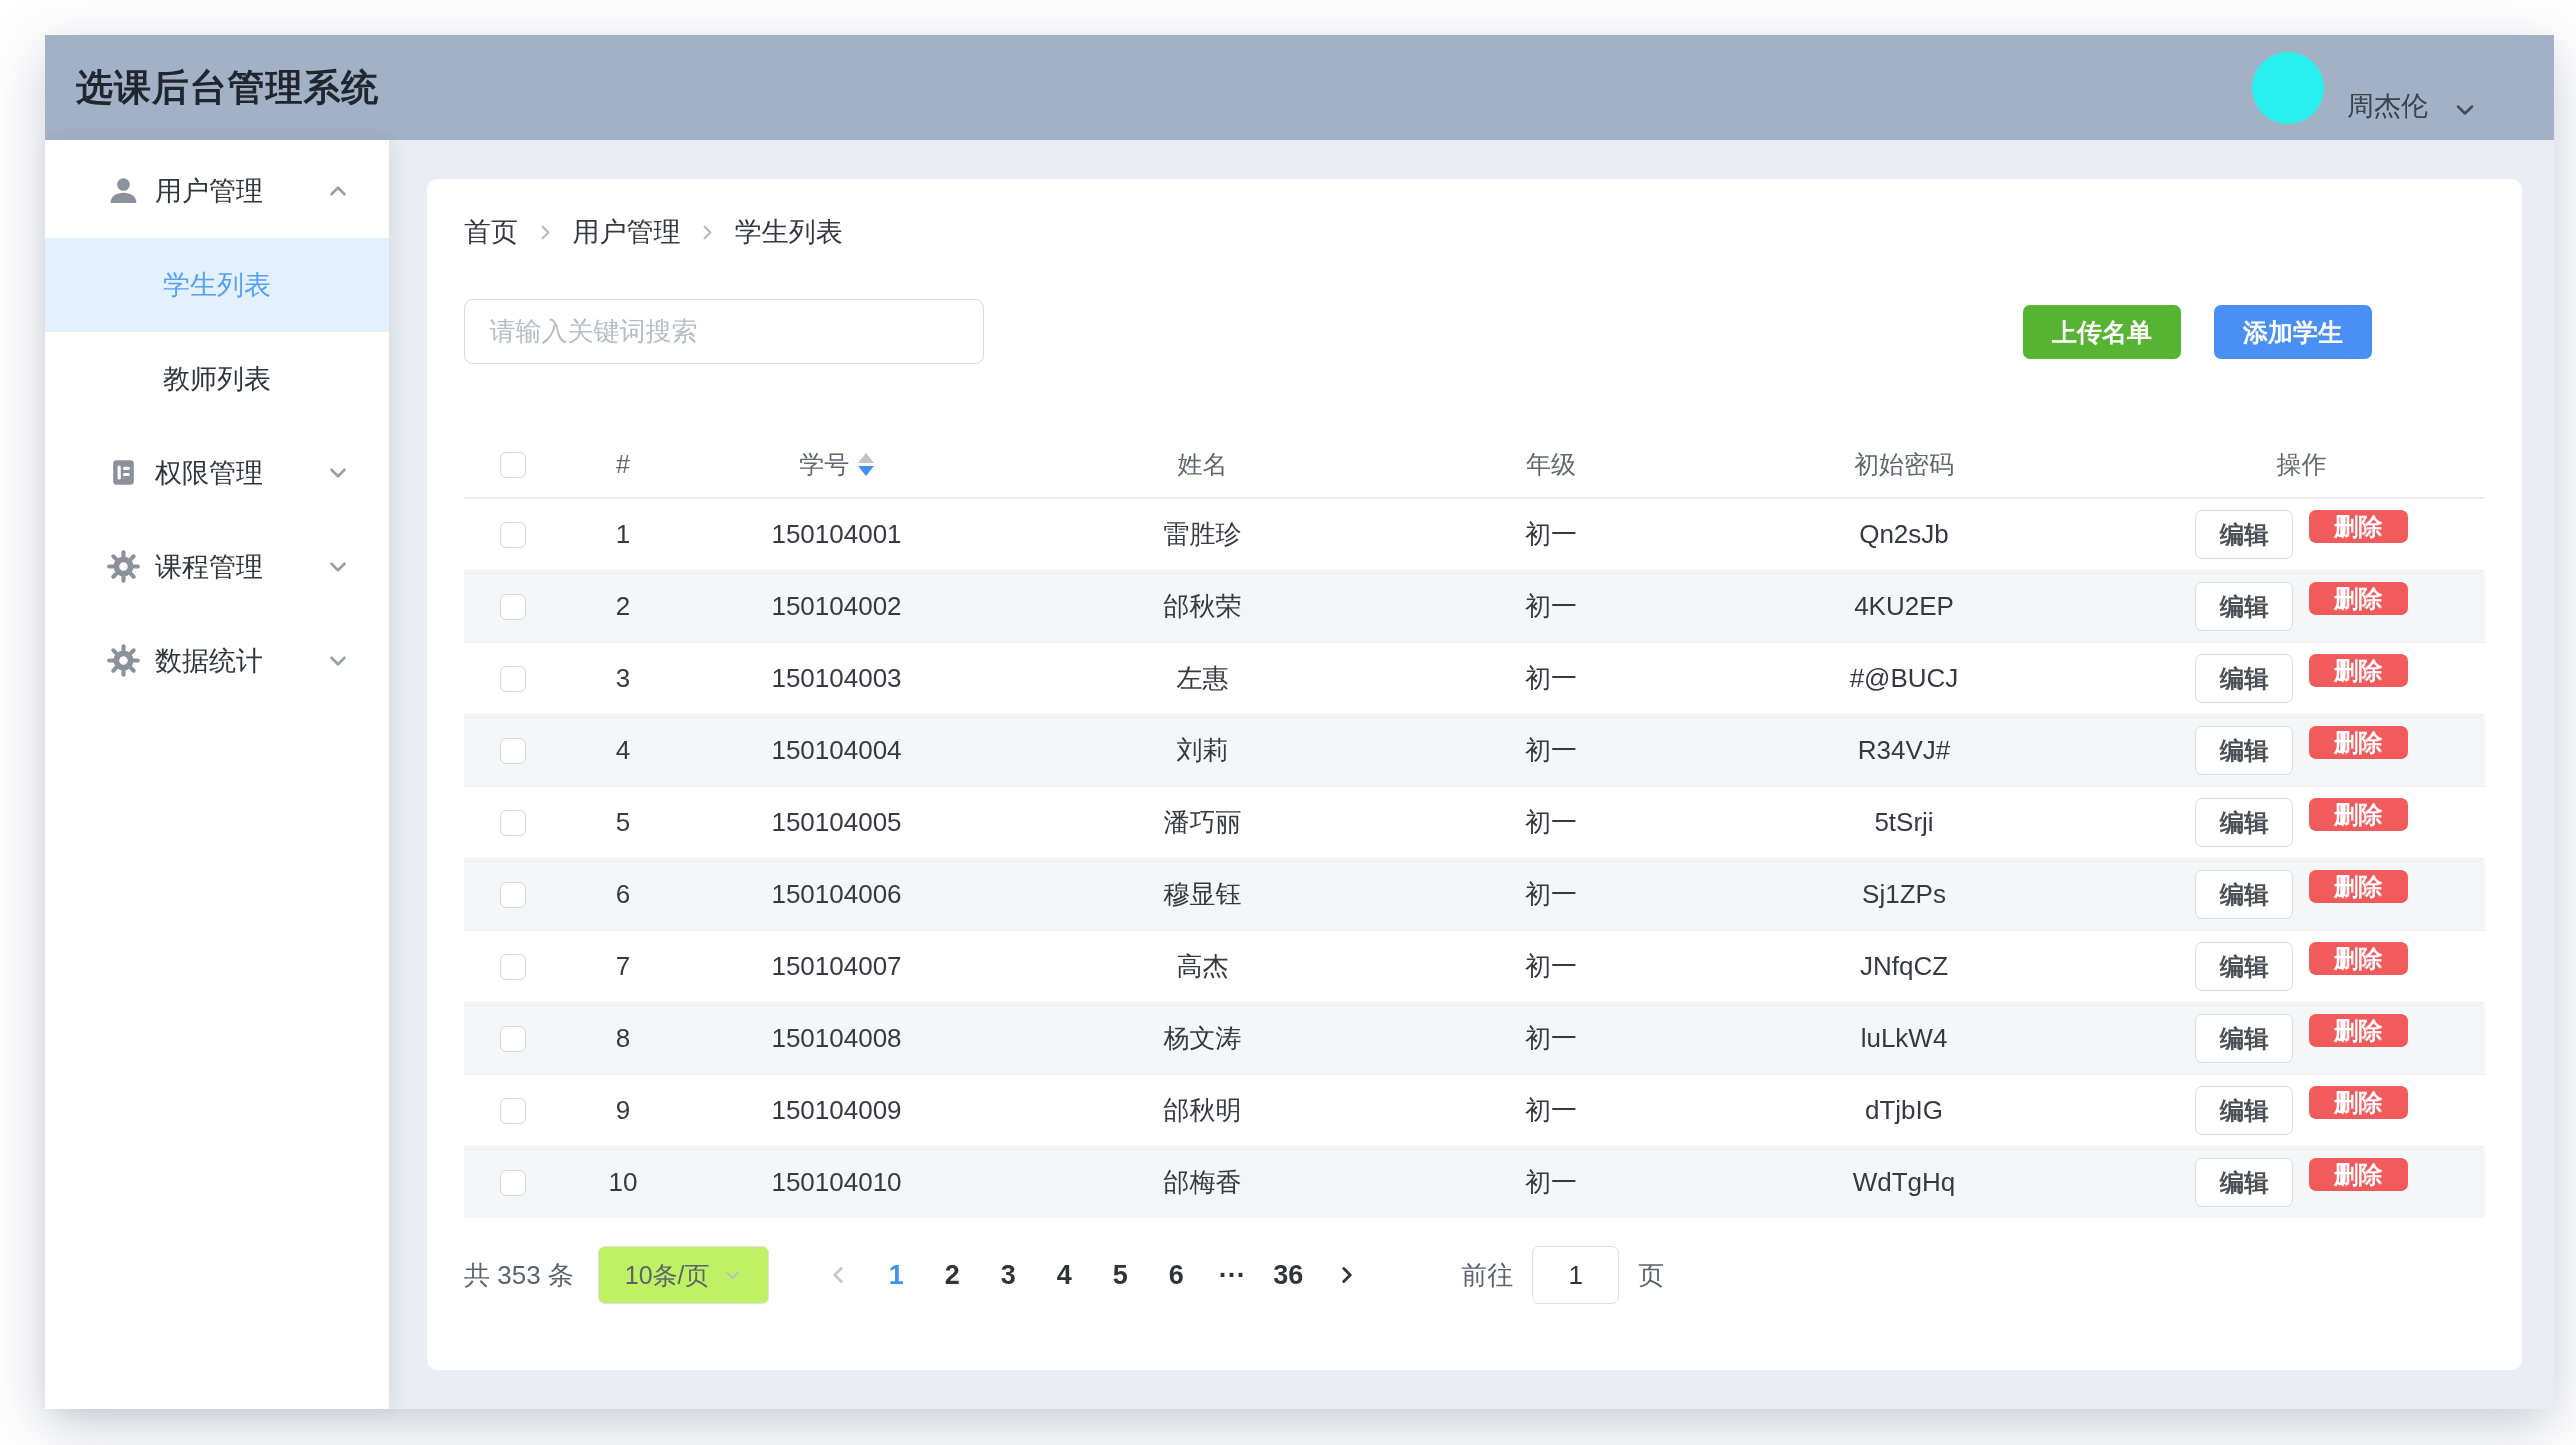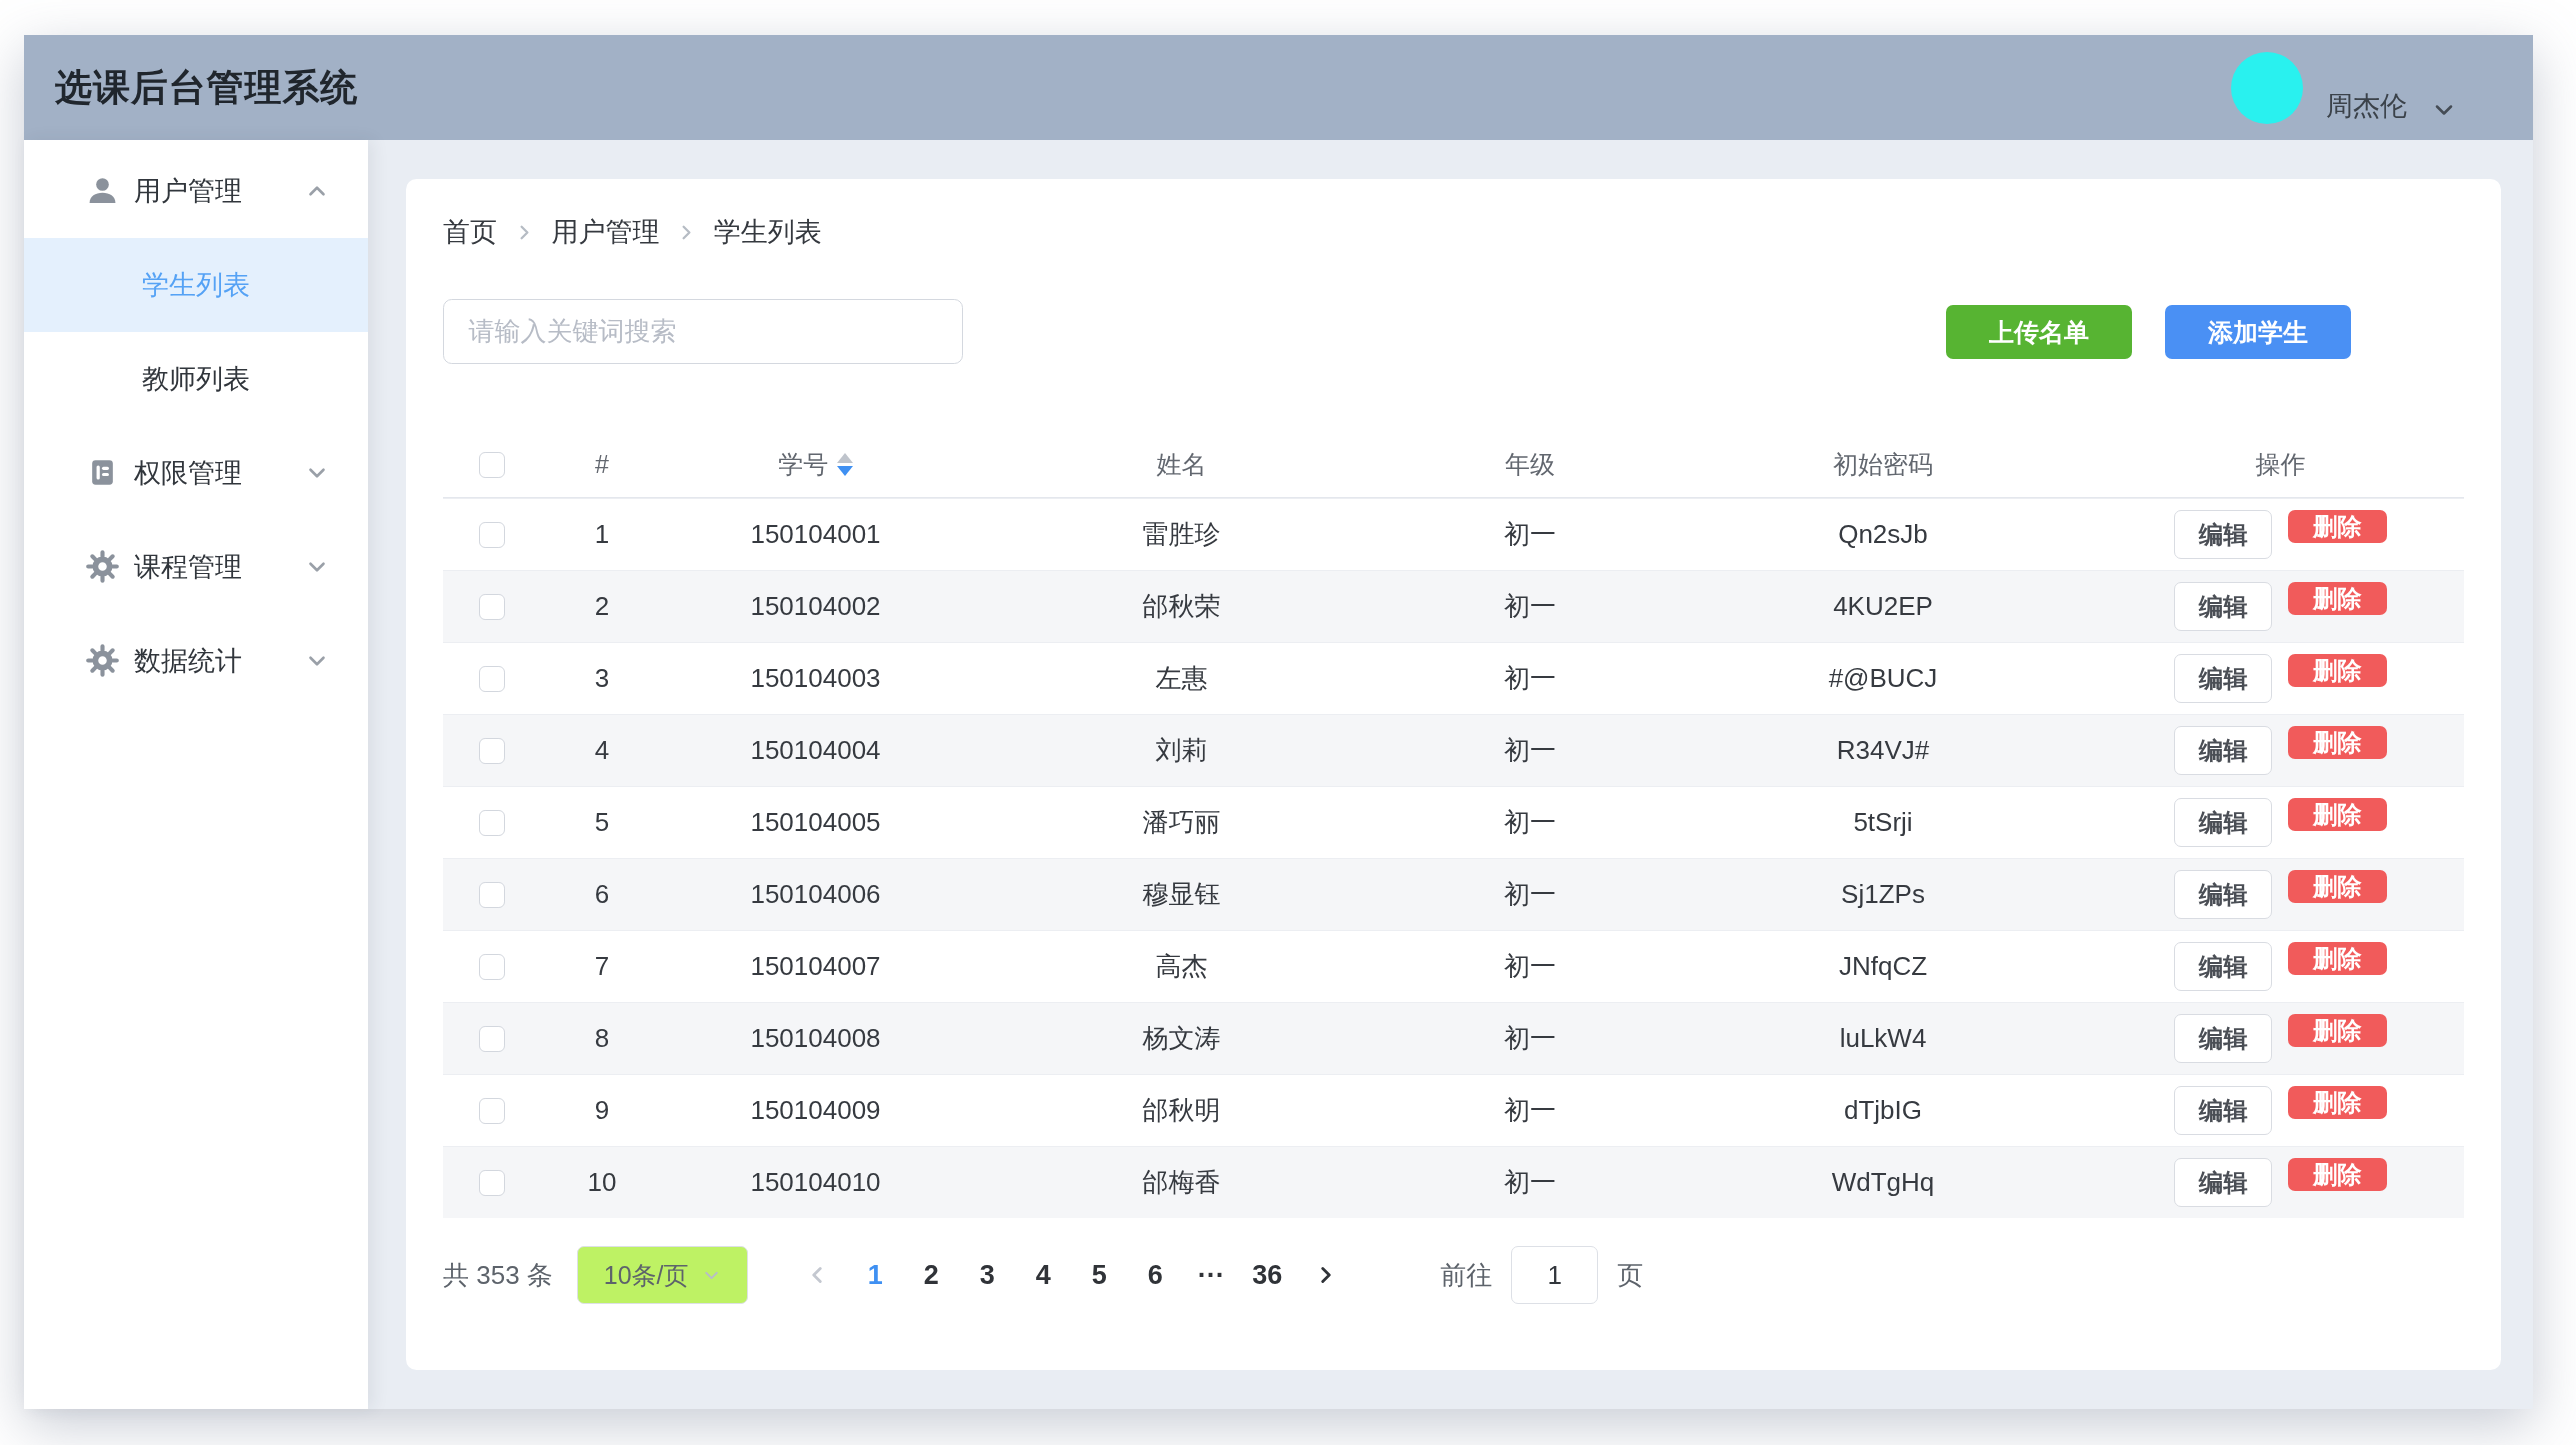--- a/index.html
+++ b/index.html
@@ -1,19 +1,19 @@
 <!DOCTYPE html>
 <html style="--avatar: #29f1ef; --green: #57b432; --blue: #4a90f4; --red: #f15b5b;font-size:14px"><head>
 <meta charset="utf-8">
 <style>
   html,body{margin:0;padding:0;width:2576px;height:1446px;overflow:hidden;background:#ffffff;
     font-family:"Liberation Sans","DejaVu Sans",sans-serif;-webkit-font-smoothing:antialiased;}
   *{box-sizing:border-box;}
 
-  .card{position:absolute;left:24px;top:35px;width:2509px;height:1374px;
+  .card{position:absolute;left:45px;top:35px;width:2509px;height:1374px;
     box-shadow:0 15.7px 52px rgba(110,120,145,.38);display:flex;flex-direction:column;background:#fff;}
 
   
   .hdr{height:105px;flex:0 0 105px;background:#a2b1c6;display:flex;align-items:center;
     padding:0 75px 0 31px;}
   .hdr .title{font-size:37px;font-weight:bold;color:#20262d;letter-spacing:0.9px;}
   .hdr .user{margin-left:auto;display:flex;align-items:flex-end;gap:23px;cursor:pointer;}
   .avatar{width:72px;height:72px;border-radius:50%;background:var(--avatar,#29f1ef);}
   .username{font-size:27px;color:#3b424a;}
 
@@ -35,21 +35,21 @@
   
   .crumbs{display:flex;align-items:center;gap:15.7px;padding-top:35px;font-size:27px;color:#35393f;}
   .crumbs .sep{display:flex;margin-top:1.7px;}
 
   
   .toolbar{margin-top:49px;display:flex;align-items:center;}
   .search{width:520px;height:65px;border:1.7px solid #d4d8df;border-radius:8.7px;padding:0 24.4px;
     font-size:26px;color:#32363c;outline:none;font-family:inherit;background:#fff;}
   .search::placeholder{color:#b7bcc6;}
   .btns{margin-left:auto;margin-right:113px;display:flex;gap:33px;}
-  .btn{height:54px;padding:0 43px;border:none;border-radius:7px;font-size:25px;font-weight:bold;
+  .btn{height:54px;padding:0 29px;border:none;border-radius:7px;font-size:25px;font-weight:bold;
     color:#fff;cursor:pointer;font-family:inherit;line-height:52px;}
   .btn.green{background:var(--green,#57b432);}
   .btn.blue{background:var(--blue,#4a90f4);}
 
   
   .table{margin-top:68px;--cols:98px 122px 305px 427px 270px 436px 359px;}
   .trow{display:grid;grid-template-columns:var(--cols);align-items:center;height:72px;
     border-top:1.7px solid #eceef2;}
   .trow.head{height:66px;border-top:none;border-bottom:1.7px solid #e4e7ed;}
   .tbody .trow:nth-child(even){background:#f5f6f8;}

